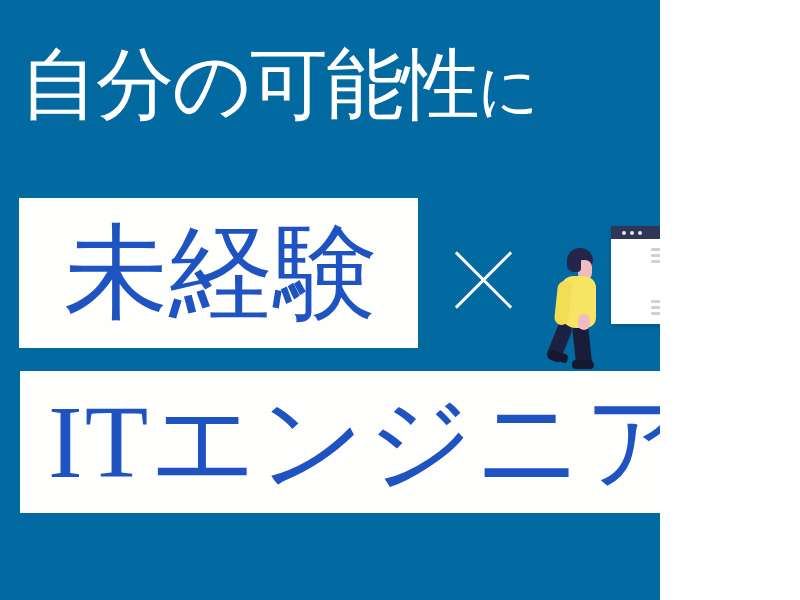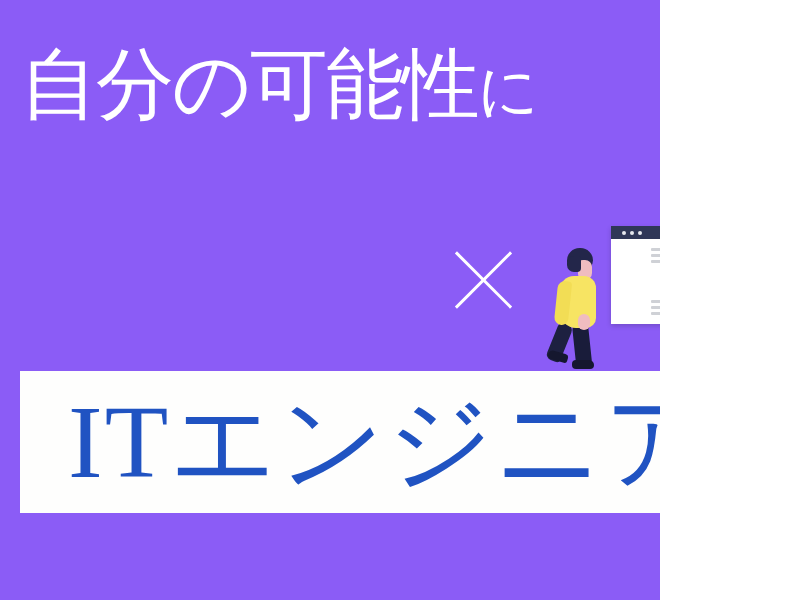--- a/index.html
+++ b/index.html
@@ -9,21 +9,21 @@
   body {
     width: 800px;
     height: 600px;
     overflow: hidden;
     font-family: "Liberation Serif", serif;
   }
   .banner {
     position: relative;
     width: 660px;
     height: 600px;
-    background: #8b5cf6;
+    background: #0369a1;
     overflow: hidden;
   }
 
   
   .headline {
     position: absolute;
     left: 20px;
     top: 52px;
     width: 770px;
     height: 120px;
@@ -76,21 +76,21 @@
     font-size: 104px;
     letter-spacing: 1px;
     padding-left: 6px;
   }
   #kw-box-bottom {
     left: 20px;
     top: 371px;
     width: 760px;
     height: 142px;
     justify-content: flex-start;
-    padding-left: 48px;
+    padding-left: 28px;
   }
   #kw-box-bottom .kw-text {
     font-size: 104px;
     letter-spacing: 2px;
   }
 
   
   .cross {
     position: absolute;
     left: 443px;
@@ -275,20 +275,23 @@
 </head>
 <body>
 
 <div class="banner">
 
   <div class="headline">
     <span class="small-run">自分の可能性</span>
     <span class="small-run kana-small">に</span>
   </div>
 
+  <div class="kw-box" id="kw-box-top">
+    <span class="kw-text">未経験</span>
+  </div>
 
   <div class="cross" title="×">
     <span class="a"></span>
     <span class="b"></span>
     <span class="vh">×</span>
   </div>
 
   <div class="person">
     <div class="hair"></div>
     <div class="face"></div>

